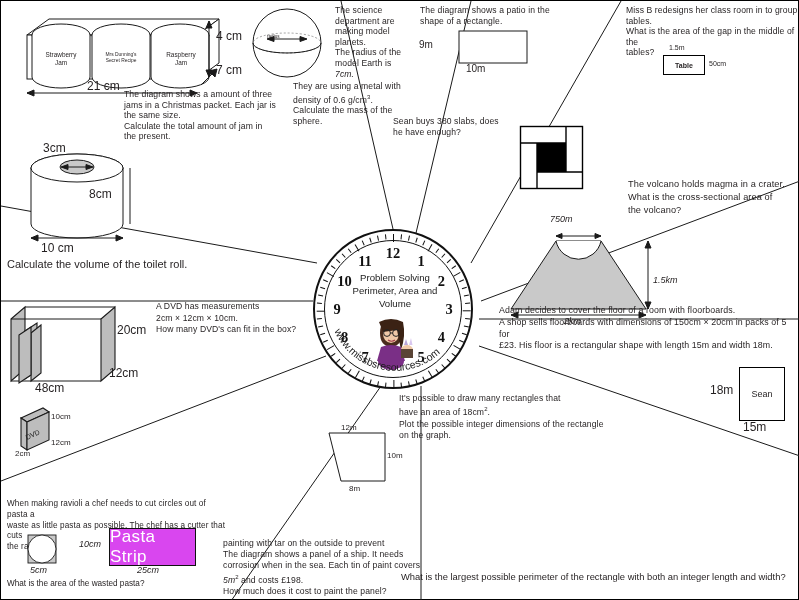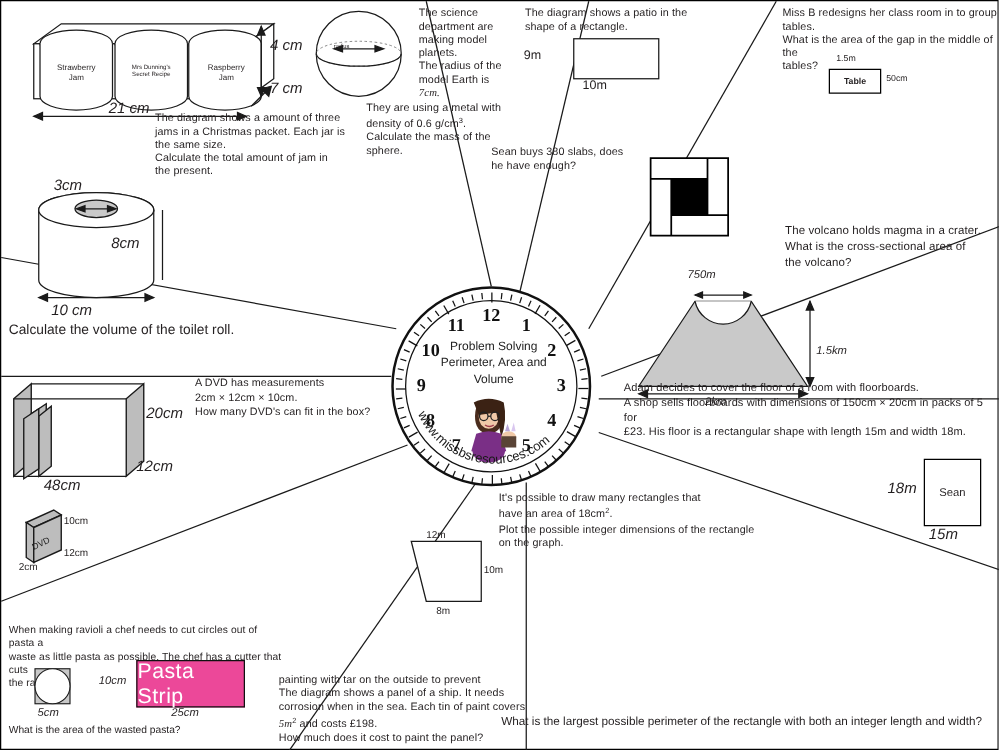--- a/index.html
+++ b/index.html
@@ -1,42 +1,42 @@
 <!DOCTYPE html>
 <html><head>
 <meta charset="utf-8">
 <style>
   html,body{margin:0;padding:0;background:#fff;}
   body{width:799px;height:600px;font-family:"Liberation Sans",sans-serif;color:#231f20;overflow:hidden;}
   #sheet{position:relative;width:799px;height:600px;border:1px solid #000;box-sizing:border-box;background:#fff;}
   .abs{position:absolute;}
   .txt{font-size:8.6px;line-height:10.6px;letter-spacing:0.1px;}
-  .em{font-style:italic;font-family:Liberation Serif, serif;}
+  .em{font-style:italic;}
   .lbl{font-size:8px;}
   .lbl-i{font-size:9px;font-style:italic;}
-  .big-i{font-size:12px;font-style:italic;text-align:center;}
+  .big-i{font-size:12px;text-align:center;}
   svg{display:block;overflow:visible;}
   
   #clock{position:absolute;left:312px;top:228px;width:160px;height:160px;border-radius:50%;
          background:#fff;border:2.2px solid #111;box-sizing:border-box;z-index:30;}
   #clock .inner{position:absolute;left:9px;top:9px;right:9px;bottom:9px;border-radius:50%;border:1.6px solid #111;}
   .cnum{position:absolute;font-size:14.5px;font-weight:700;color:#111;font-family:"Liberation Serif",serif;
         width:16px;text-align:center;line-height:16px;}
   .ctitle{position:absolute;left:14px;top:40px;width:132px;text-align:center;font-size:9.6px;line-height:13px;color:#222;}
   .tick{position:absolute;left:50%;top:3px;width:1px;height:5px;background:#111;transform-origin:50% 77px;}
   .tick.maj{height:8px;width:1.4px;}
   #avatar{position:absolute;left:56px;top:86px;width:48px;height:46px;}
   #url{position:absolute;left:10px;top:78px;width:140px;height:60px;}
   
   .grey{fill:#c9c9c9;stroke:#1a1a1a;stroke-width:1;}
   .white{fill:#fff;stroke:#1a1a1a;stroke-width:1;}
   .vol{fill:#bdbdbd;stroke:#1a1a1a;stroke-width:1.1;}
   .ln{stroke:#1a1a1a;stroke-width:1;fill:none;}
   .dash{stroke:#777;stroke-width:0.7;fill:none;stroke-dasharray:2 2;}
-  .pastastrip{background:#ec4899;border:1.5px solid #111;color:#fff;font-size:17px;
+  .pastastrip{background:#d946ef;border:1.5px solid #111;color:#fff;font-size:17px;
               display:flex;align-items:center;justify-content:center;letter-spacing:0.4px;}
   .tablebox{border:1.6px solid #000;display:flex;align-items:center;justify-content:center;font-size:7px;font-weight:700;}
   .roombox{border:1.4px solid #000;display:flex;align-items:center;justify-content:center;font-size:9px;}
   .jamlbl{font-size:6.4px;text-align:center;line-height:7.5px;}
   .jamlbl.sm{font-size:4.9px;line-height:6px;}
 </style>
 </head>
 <body>
 
 <div id="sheet">

